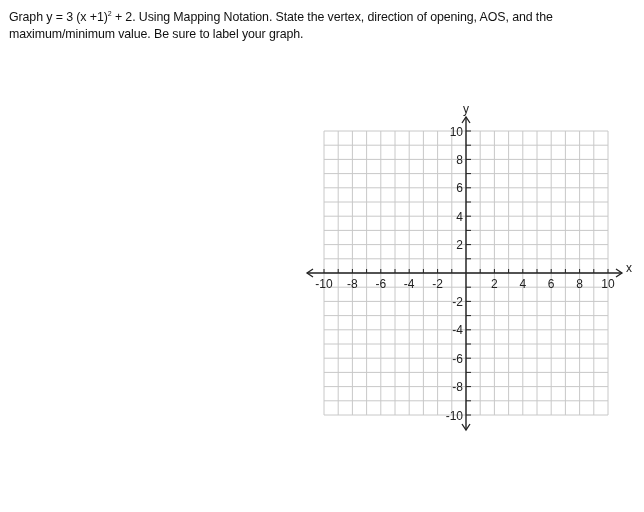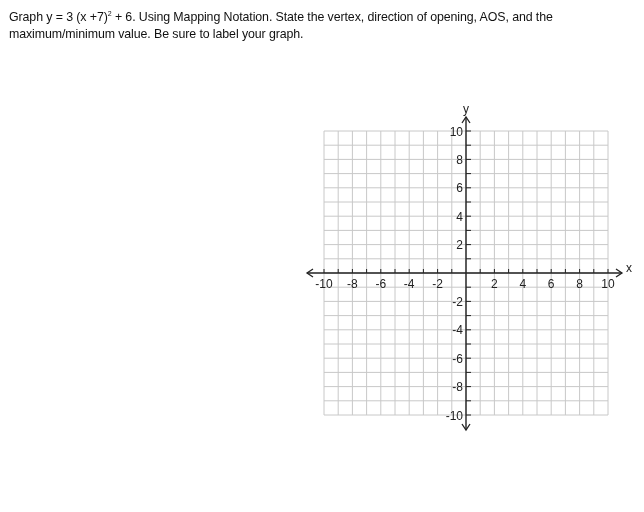--- a/index.html
+++ b/index.html
@@ -38,21 +38,21 @@
     }
     svg text {
       font-family: "Liberation Sans", "DejaVu Sans", sans-serif;
       font-size: 12px;
       fill: #222;
     }
   </style>
 </head>
 <body>
 
-<div class="question"><span>Graph y = 3 (x +7)</span><sup>2</sup><span> + 6. Using Mapping Notation. State the vertex, direction of opening, AOS, and the maximum/minimum value. Be sure to label your graph.</span></div>
+<div class="question"><span>Graph y = 3 (x +1)</span><sup>2</sup><span> + 2. Using Mapping Notation. State the vertex, direction of opening, AOS, and the maximum/minimum value. Be sure to label your graph.</span></div>
 
 <div class="graph-wrap">
   <svg id="grid-svg" width="644" height="512" viewBox="0 0 644 512">
     <g id="grid-lines">
         <line x1="324" y1="131" x2="324" y2="415" stroke="#c8c8c8" stroke-width="1"></line>
         <line x1="338.2" y1="131" x2="338.2" y2="415" stroke="#c8c8c8" stroke-width="1"></line>
         <line x1="352.4" y1="131" x2="352.4" y2="415" stroke="#c8c8c8" stroke-width="1"></line>
         <line x1="366.6" y1="131" x2="366.6" y2="415" stroke="#c8c8c8" stroke-width="1"></line>
         <line x1="380.8" y1="131" x2="380.8" y2="415" stroke="#c8c8c8" stroke-width="1"></line>
         <line x1="395" y1="131" x2="395" y2="415" stroke="#c8c8c8" stroke-width="1"></line>

